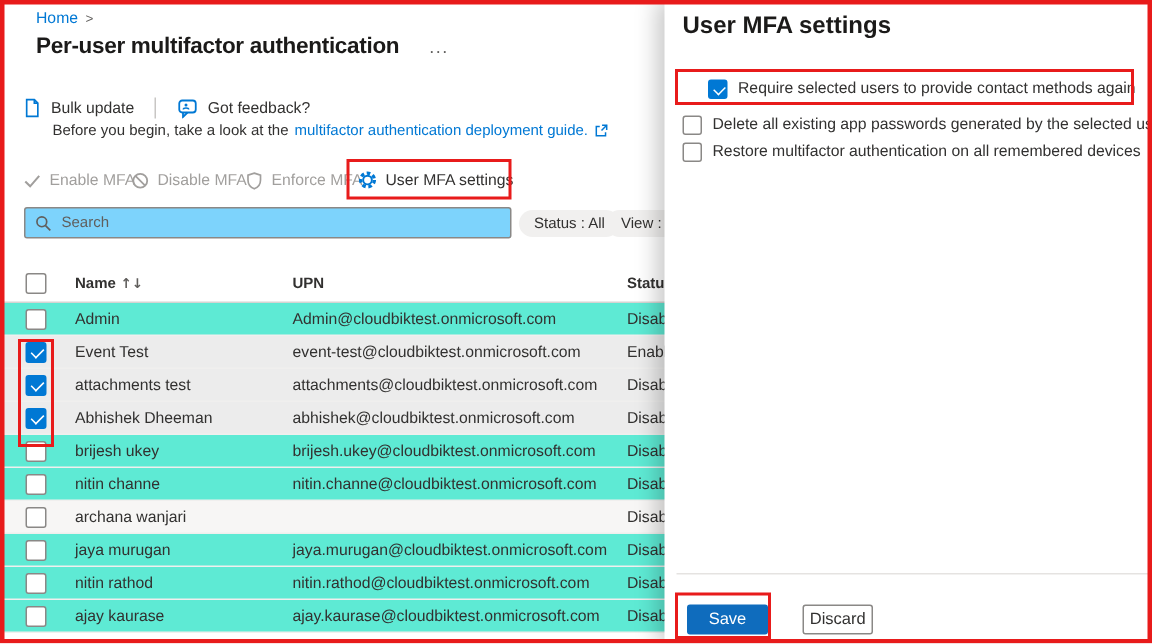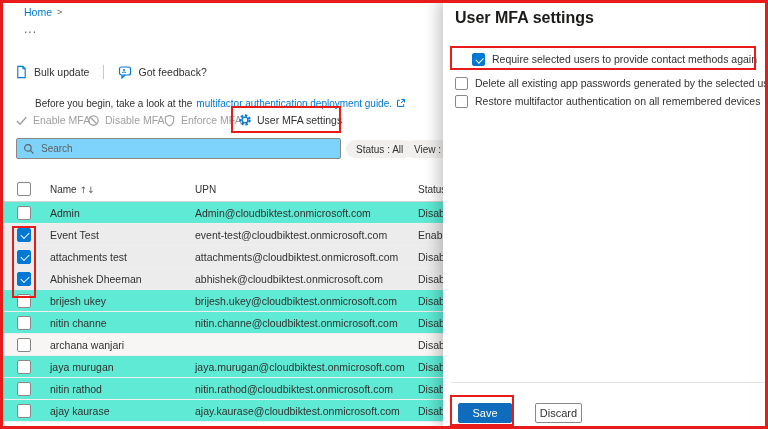--- a/index.html
+++ b/index.html
@@ -19,39 +19,39 @@
   .breadcrumb .home{color:var(--accent);cursor:pointer;}
   .breadcrumb .sep{color:#605e5c;font-size:9px;}
   .title-row{position:absolute;left:24px;top:22px;display:flex;align-items:center;gap:20px;}
   .page-title{font-size:15px;font-weight:700;color:#1b1a19;letter-spacing:-0.2px;}
   .more-options{color:#605e5c;font-size:12px;letter-spacing:1px;cursor:pointer;}
 
   .toolbar{position:absolute;left:15px;top:63px;display:flex;align-items:center;height:18px;}
   .tb-btn{display:flex;align-items:center;gap:6px;font-size:10.5px;color:#323130;cursor:pointer;}
   .tb-divider{width:1px;height:14px;background:#c8c6c4;margin:0 14px;}
 
-  .info-line{position:absolute;left:15px;top:98px;font-size:10px;color:#323130;display:flex;align-items:flex-start;gap:4px;white-space:nowrap;padding-left:20px;}
+  .info-line{position:absolute;left:15px;top:82px;font-size:10px;color:#323130;display:flex;align-items:flex-start;gap:4px;white-space:nowrap;padding-left:20px;}
   .info-line .link{color:var(--accent);cursor:pointer;}
 
   .actions{position:absolute;left:0;top:108px;height:24px;width:100%;padding-left:28px;}
   .action-btn{position:absolute;top:0;display:flex;align-items:center;gap:5px;font-size:10.5px;height:24px;cursor:pointer;white-space:nowrap;}
   .action-btn.disabled{color:#a19f9d;}
   .action-btn.enabled{color:#323130;}
 
   .search-box{position:absolute;left:16px;top:138px;width:325px;height:21px;border:1px solid #8a8886;border-radius:2px;background:#7dd3fc;display:flex;align-items:center;padding:0 6px;gap:6px;}
   .search-box input{border:none;outline:none;font-size:10px;color:#323130;width:100%;font-family:inherit;background:transparent;}
   .search-box input::placeholder{color:#605e5c;}
 
   .pill{position:absolute;top:140px;height:18px;background:#f1f0ef;border-radius:9px;font-size:10px;color:#323130;display:flex;align-items:center;padding:0 10px;white-space:nowrap;cursor:pointer;}
   .pill.status{left:346px;}
   .pill.view{left:404px;width:56px;}
 
   
   .table{position:absolute;left:0;top:178px;width:768px;}
-  .t-header{position:relative;height:24px;border-bottom:1px solid #d6d4d2;font-weight:400;font-size:10px;color:#323130;}
+  .t-header{position:relative;height:24px;border-bottom:1px solid #d6d4d2;font-weight:700;font-size:10px;color:#323130;}
   .t-header .hc{position:absolute;top:0;line-height:24px;white-space:nowrap;}
   .t-row{position:relative;height:22px;border-bottom:1px solid #f0efee;font-size:10.5px;color:#323130;cursor:pointer;background:#5eead4;}
   .t-row.shaded{background:var(--row-selected);}
   .t-row.light-shaded{background:var(--row-light);}
   .t-row .cell{position:absolute;top:0;line-height:22px;white-space:nowrap;}
   .col-name{left:50px;}
   .col-upn{left:195px;}
   .col-status{left:418px;}
   .cb{position:absolute;left:17px;width:14px;height:14px;border:1px solid #8a8886;border-radius:2px;background:#fff;cursor:pointer;}
   .t-header .cb{top:4px;}
@@ -88,20 +88,21 @@
 <body>
 
 <div class="screenshot">
 
   <div class="breadcrumb">
     <span class="home">Home</span>
     <span class="sep">&gt;</span>
   </div>
 
   <div class="title-row">
+    <span class="page-title">Per-user multifactor authentication</span>
     <span class="more-options">...</span>
   </div>
 
   <div class="toolbar">
     <div class="tb-btn">
       <span>
         <svg width="13" height="14" viewBox="0 0 14 14">
             <path d="M3 1 H8.5 L11 3.5 V13 H3 Z" fill="none" stroke="#0078d4" stroke-width="1.2"></path>
             <path d="M8.5 1 V3.5 H11" fill="none" stroke="#0078d4" stroke-width="1.2"></path>
           </svg>

